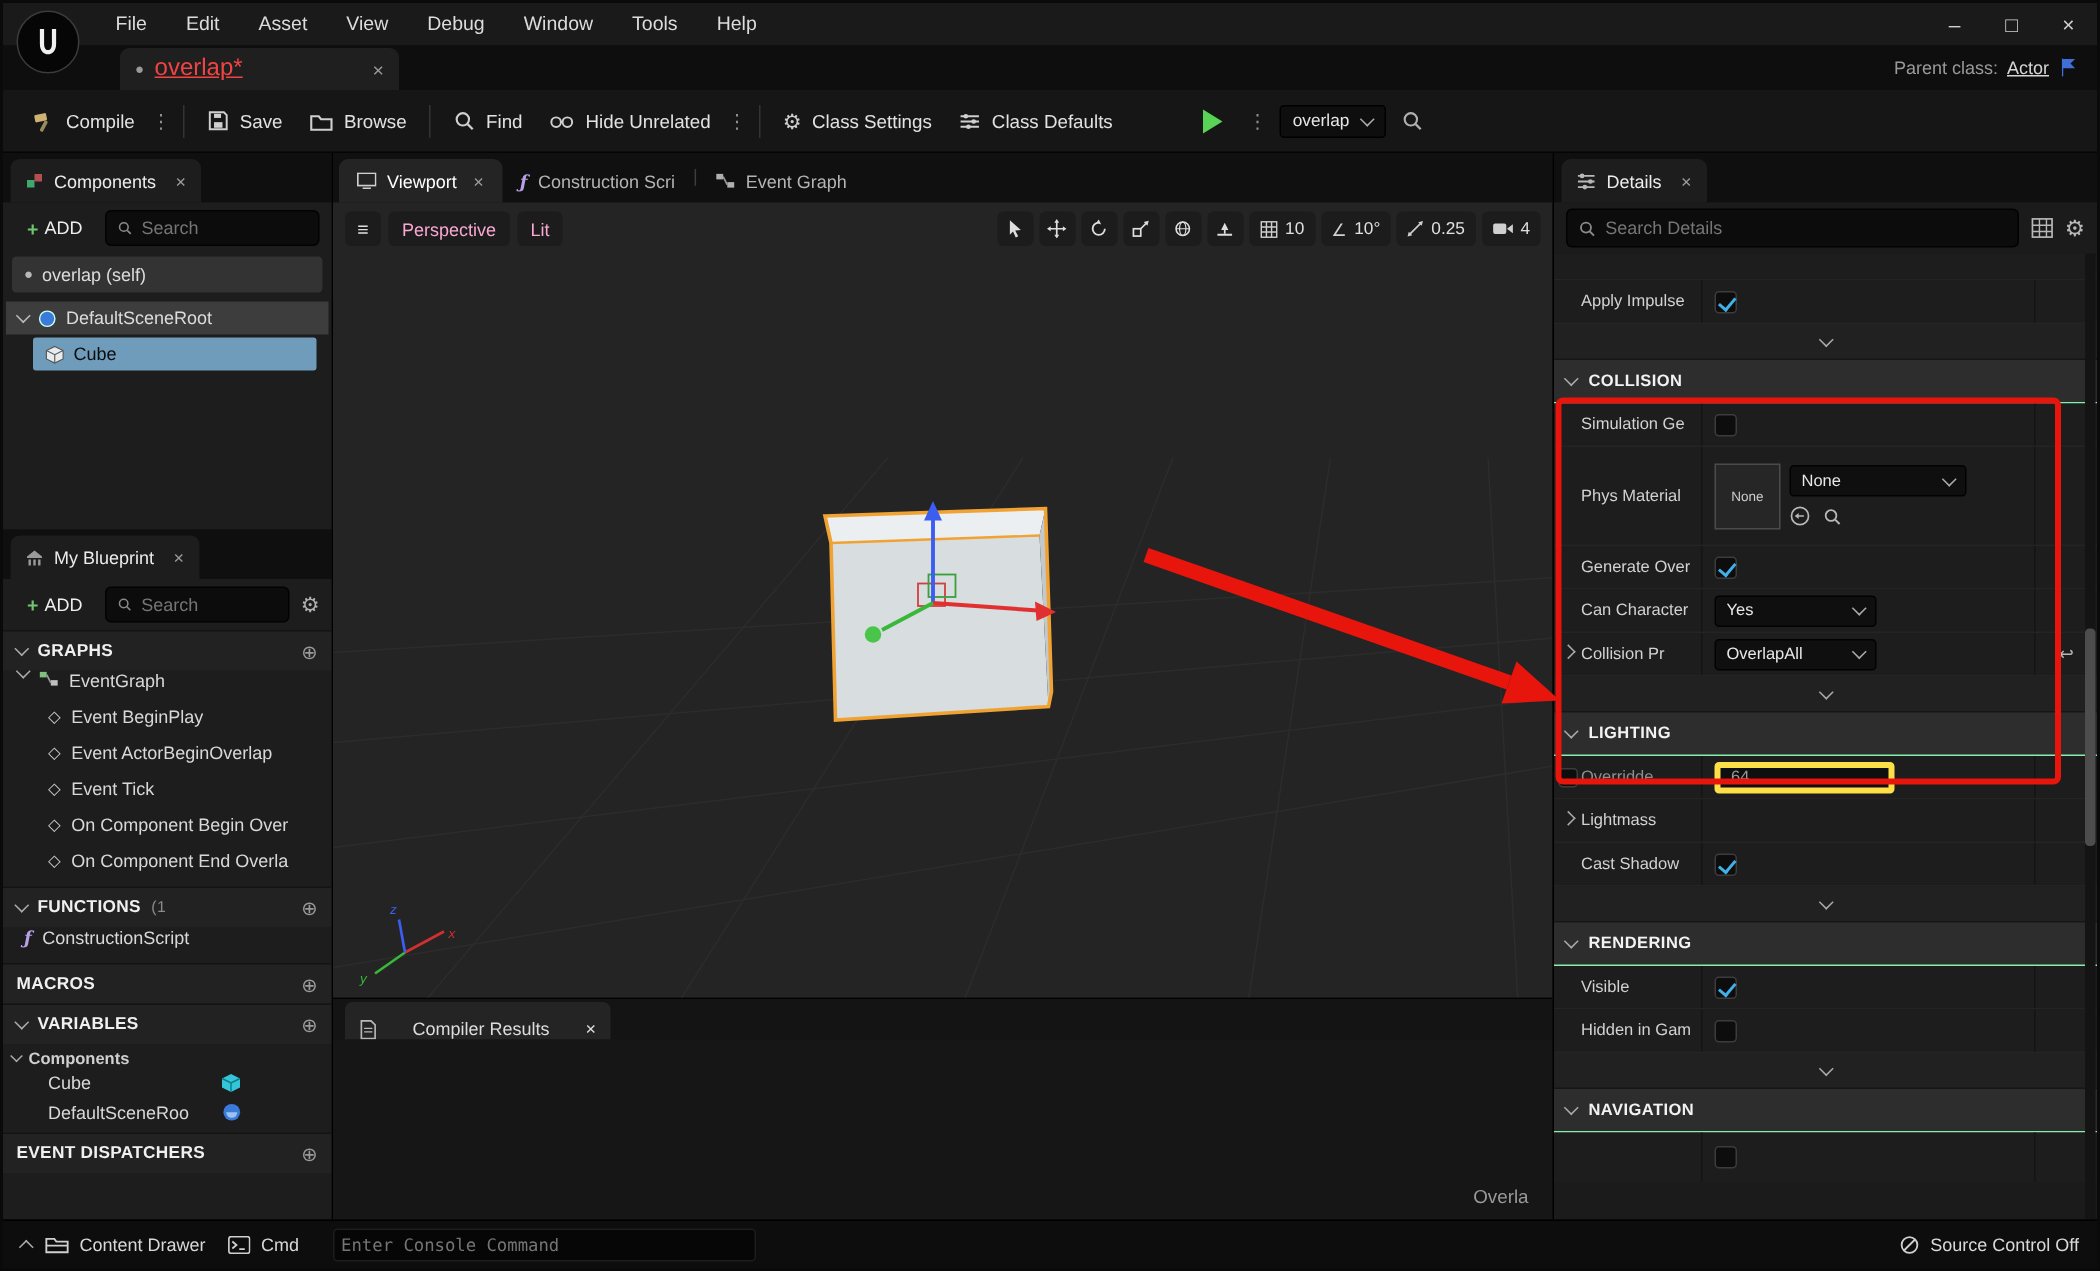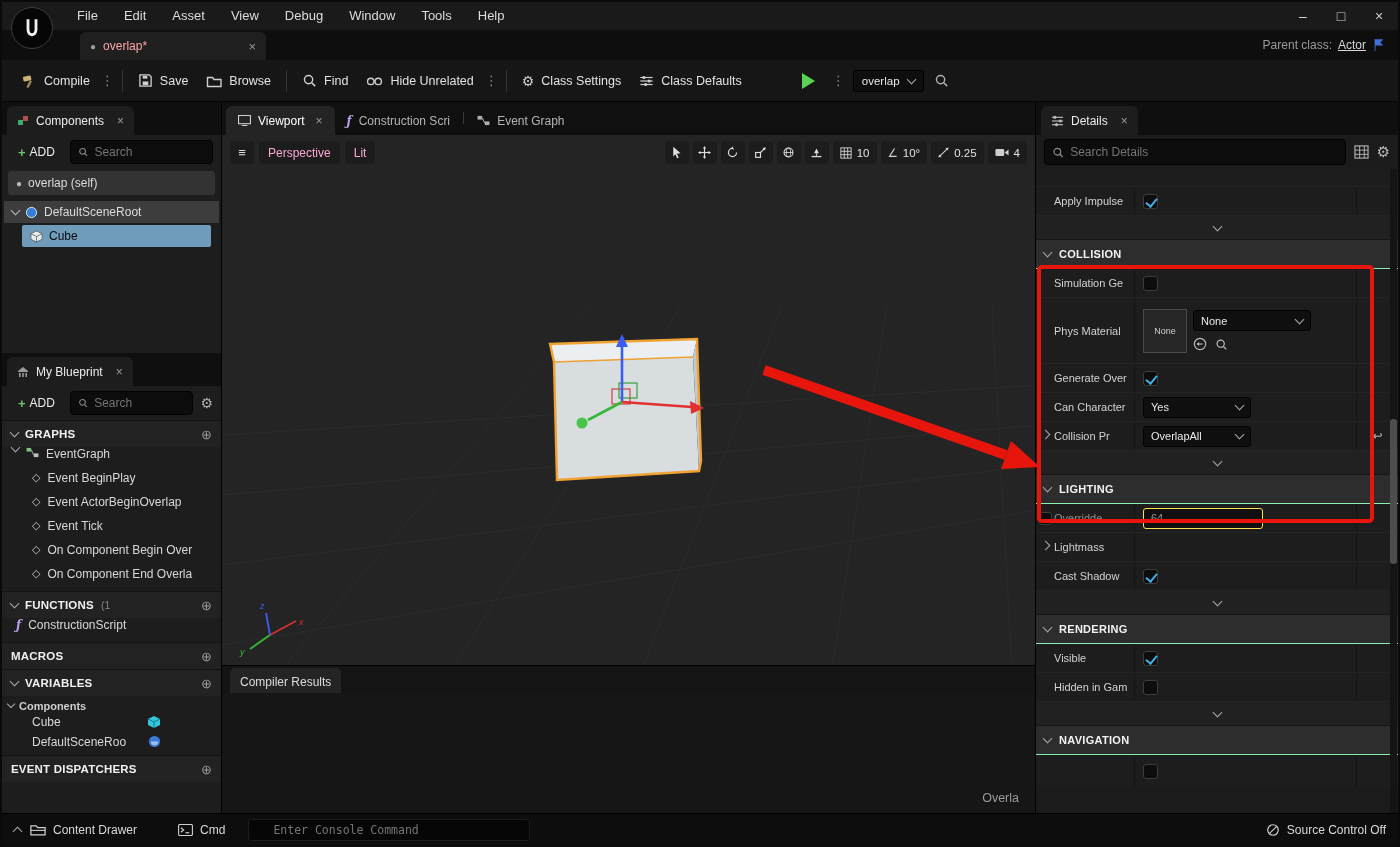--- a/index.html
+++ b/index.html
@@ -16,21 +16,21 @@
   .titlebar { position:absolute; top:0; left:0; right:0; height:28px; background:#1a1a1a; display:flex; align-items:center; }
   .menus { display:flex; margin-left:62px; }
   .menu { padding:0 13px; color:#dcdcdc; font-size:13px; line-height:28px; cursor:default; }
   .wincontrols { margin-left:auto; display:flex; }
   .winbtn { width:38px; text-align:center; color:#cfcfcf; font-size:14px; line-height:28px; }
   .logo { position:absolute; top:5px; left:9px; width:42px; height:42px; border-radius:50%; background:#060606; border:1px solid #3c3c3c; z-index:6; display:flex; align-items:center; justify-content:center; }
 
   
   .assetbar { position:absolute; top:28px; left:0; right:0; height:30px; background:#0e0e0e; display:flex; align-items:flex-end; }
   .assettab { margin-left:78px; height:28px; width:186px; background:#1f1f1f; border-radius:6px 6px 0 0; display:flex; align-items:center; gap:7px; padding:0 10px; }
-  .assettab .ttl { color:#fca5a5; font-size:12px; }
+  .assettab .ttl { color:#ef4444; font-size:16px;text-decoration:underline; }
   .assettab .x { margin-left:auto; color:#9a9a9a; font-size:13px; }
   .parentclass { margin-left:auto; align-self:center; display:flex; gap:6px; margin-right:12px; color:#9a9a9a; font-size:12px; }
   .parentclass .val { color:#d6d6d6; text-decoration:underline; }
 
   
   .toolbar { position:absolute; top:58px; left:0; right:0; height:42px; background:#161616; border-bottom:1px solid #050505; display:flex; align-items:center; padding:0 10px; }
   .tbtn { display:flex; align-items:center; gap:7px; padding:0 9px; height:30px; color:#e2e2e2; font-size:12.5px; border-radius:4px; cursor:default; }
   .kebab { color:#8f8f8f; font-size:13px; padding:0 2px; }
   .tsep { width:1px; height:22px; background:#333; margin:0 6px; }
   .playwrap { margin-left:42px; display:flex; align-items:center; gap:6px; }
@@ -85,48 +85,48 @@
   .viewport { flex:1; position:relative; background:#242424; overflow:hidden; }
   .vtoolbar { position:absolute; top:6px; left:8px; right:8px; display:flex; align-items:center; gap:5px; z-index:3; }
   .vbtn { height:23px; background:#1c1c1ce8; border-radius:4px; display:flex; align-items:center; justify-content:center; gap:5px; padding:0 9px; color:#f9a8d4; font-size:12px; }
   .vicon { width:24px; height:23px; background:#1c1c1ce8; border-radius:4px; display:flex; align-items:center; justify-content:center; }
   .vgroup { height:23px; background:#1c1c1ce8; border-radius:4px; display:flex; align-items:center; gap:5px; padding:0 7px; color:#e0e0e0; font-size:11.5px; }
   .vright { margin-left:auto; display:flex; align-items:center; gap:4px; }
 
   
   .compiler { height:148px; flex:none; display:flex; flex-direction:column; border-top:1px solid #000; }
   .comptabrow { height:27px; flex:none; background:#141414; display:flex; align-items:flex-end; padding-left:8px; }
-  .comptab { height:25px; background:#242424; border-radius:5px 5px 0 0; display:flex; align-items:flex-start; gap:7px; padding:0 10px; color:#ddd; font-size:12px;flex-direction:column; }
+  .comptab { height:25px; background:#242424; border-radius:5px 5px 0 0; display:flex; align-items:flex-end; gap:24px; padding:0 10px; color:#ddd; font-size:12px; }
   .comparea { flex:1; background:#161616; position:relative; }
   .clearbtn { position:absolute; right:16px; bottom:8px; color:#9a9a9a; font-size:12.5px; }
 
   
   .dsearchrow { height:34px; flex:none; display:flex; align-items:center; gap:8px; padding:0 8px; background:#1b1b1b; }
   .dbody { flex:1; overflow:hidden; background:#1b1b1b; position:relative; }
   .prow { display:flex; align-items:center; height:29px; border-bottom:1px solid #242424; background:#1d1d1d; }
   .prow .gut { width:18px; flex:none; display:flex; align-items:center; justify-content:center; }
   .prow .plabel { width:80px; flex:none; font-size:11px; color:#d2d2d2; white-space:nowrap; overflow:hidden; }
   .prow .pctrl { flex:1; display:flex; align-items:center; gap:6px; padding-left:8px; border-left:1px solid #141414; height:100%; min-width:0; }
   .prow .pend { width:42px; flex:none; border-left:1px solid #141414; height:100%; display:flex; align-items:center; justify-content:center; color:#b8b8b8; }
   .prow.tall { height:66px; }
   .prow.partial { height:33px; border-bottom:none; }
   .dsechdr { height:29px; display:flex; align-items:center; gap:8px; padding:0 8px; background:#2d2d2d; border-bottom:1px solid #86efac; font-weight:bold; font-size:11px; color:#f2f2f2; letter-spacing:.3px; }
   .expander { height:24px; display:flex; align-items:center; justify-content:center; background:#212121; border-bottom:1px solid #161616; }
   .cb { width:15px; height:15px; background:#0d0d0d; border:1px solid #3c3c3c; border-radius:3px; position:relative; flex:none; }
   .cb.checked::after { content:""; position:absolute; left:4px; top:1px; width:5px; height:9px; border-right:2px solid #41b0e8; border-bottom:2px solid #41b0e8; transform:rotate(40deg); }
   .pdd { height:21px; background:#0f0f0f; border:1px solid #020202; border-radius:3px; display:flex; align-items:center; gap:8px; padding:0 7px; font-size:11px; color:#e8e8e8; }
   .thumb { width:44px; height:44px; background:#262626; border:1px solid #4a4a4a; display:flex; align-items:center; justify-content:center; font-size:9px; color:#cfcfcf; flex:none; }
-  .pinput { height:21px; background:#0f0f0f; border:1px solid #fde047; border-radius:3px; color:#9a9a9a; font-size:11px; padding:0 7px; width:120px; font-family:"Liberation Sans",sans-serif; }
+  .pinput { height:21px; background:#0f0f0f; border:4px solid #fde047; border-radius:3px; color:#9a9a9a; font-size:11px; padding:0 7px; width:120px; font-family:"Liberation Sans",sans-serif; }
   .dscrollbar { position:absolute; right:1px; top:0; bottom:0; width:7px; background:#141414; }
   .dthumb { position:absolute; right:0; width:7px; height:145px; top:250px; background:#4d4d4d; border-radius:3px; }
 
   
   .statusbar { position:absolute; left:0; right:0; bottom:0; height:32px; background:#0d0d0d; border-top:1px solid #000; display:flex; align-items:center; padding:0 12px; gap:9px; }
   .sbitem { display:flex; align-items:center; gap:7px; color:#d8d8d8; font-size:12px; }
-  .console { width:282px; height:22px; background:#060606; border:1px solid #1d1d1d; border-radius:3px; display:flex; align-items:center; padding:0 24px; margin-left:14px; }
+  .console { width:282px; height:22px; background:#060606; border:1px solid #1d1d1d; border-radius:3px; display:flex; align-items:center; padding:0 4px; margin-left:14px; }
   .console input { background:transparent; border:none; outline:none; width:100%; color:#bbb; font-size:11.5px; font-family:"DejaVu Sans Mono",monospace; }
   .sbright { margin-left:auto; display:flex; align-items:center; gap:7px; color:#d8d8d8; }
 
   
   .anno-box { position:absolute; left:1035px; top:263px; width:337px; height:258px; border:4px solid #e8150d; border-radius:5px; z-index:49; pointer-events:none; }
   .anno-svg { position:absolute; left:0; top:0; z-index:50; pointer-events:none; }
 
   svg { display:block; }
 </style>
 </head>
@@ -785,21 +785,21 @@
 
   <div class="statusbar">
     <div class="chev u"></div>
     <div class="sbitem">
       <svg width="16" height="13" viewBox="0 0 18 14">
           <path d="M1 3h6l1.5 2H17v8H1z" fill="none" stroke="#cfcfcf" stroke-width="1.4"></path>
           <line x1="1" y1="8" x2="17" y2="8" stroke="#cfcfcf" stroke-width="1.2"></line>
         </svg>
       <span>Content Drawer</span>
     </div>
-    <div class="sbitem" style="margin-left:32px;">
+    <div class="sbitem" style="margin-left:6px;">
       <svg width="15" height="12" viewBox="0 0 16 13">
           <rect x="0.5" y="0.5" width="15" height="12" rx="1.5" fill="none" stroke="#cfcfcf" stroke-width="1.2"></rect>
           <path d="M3 4l3 2.5L3 9" fill="none" stroke="#cfcfcf" stroke-width="1.3"></path>
           <line x1="8" y1="9.5" x2="12" y2="9.5" stroke="#cfcfcf" stroke-width="1.3"></line>
         </svg>
       <span>Cmd</span>
     </div>
     <div class="console">
       <input placeholder="Enter Console Command" style="">
     </div>

